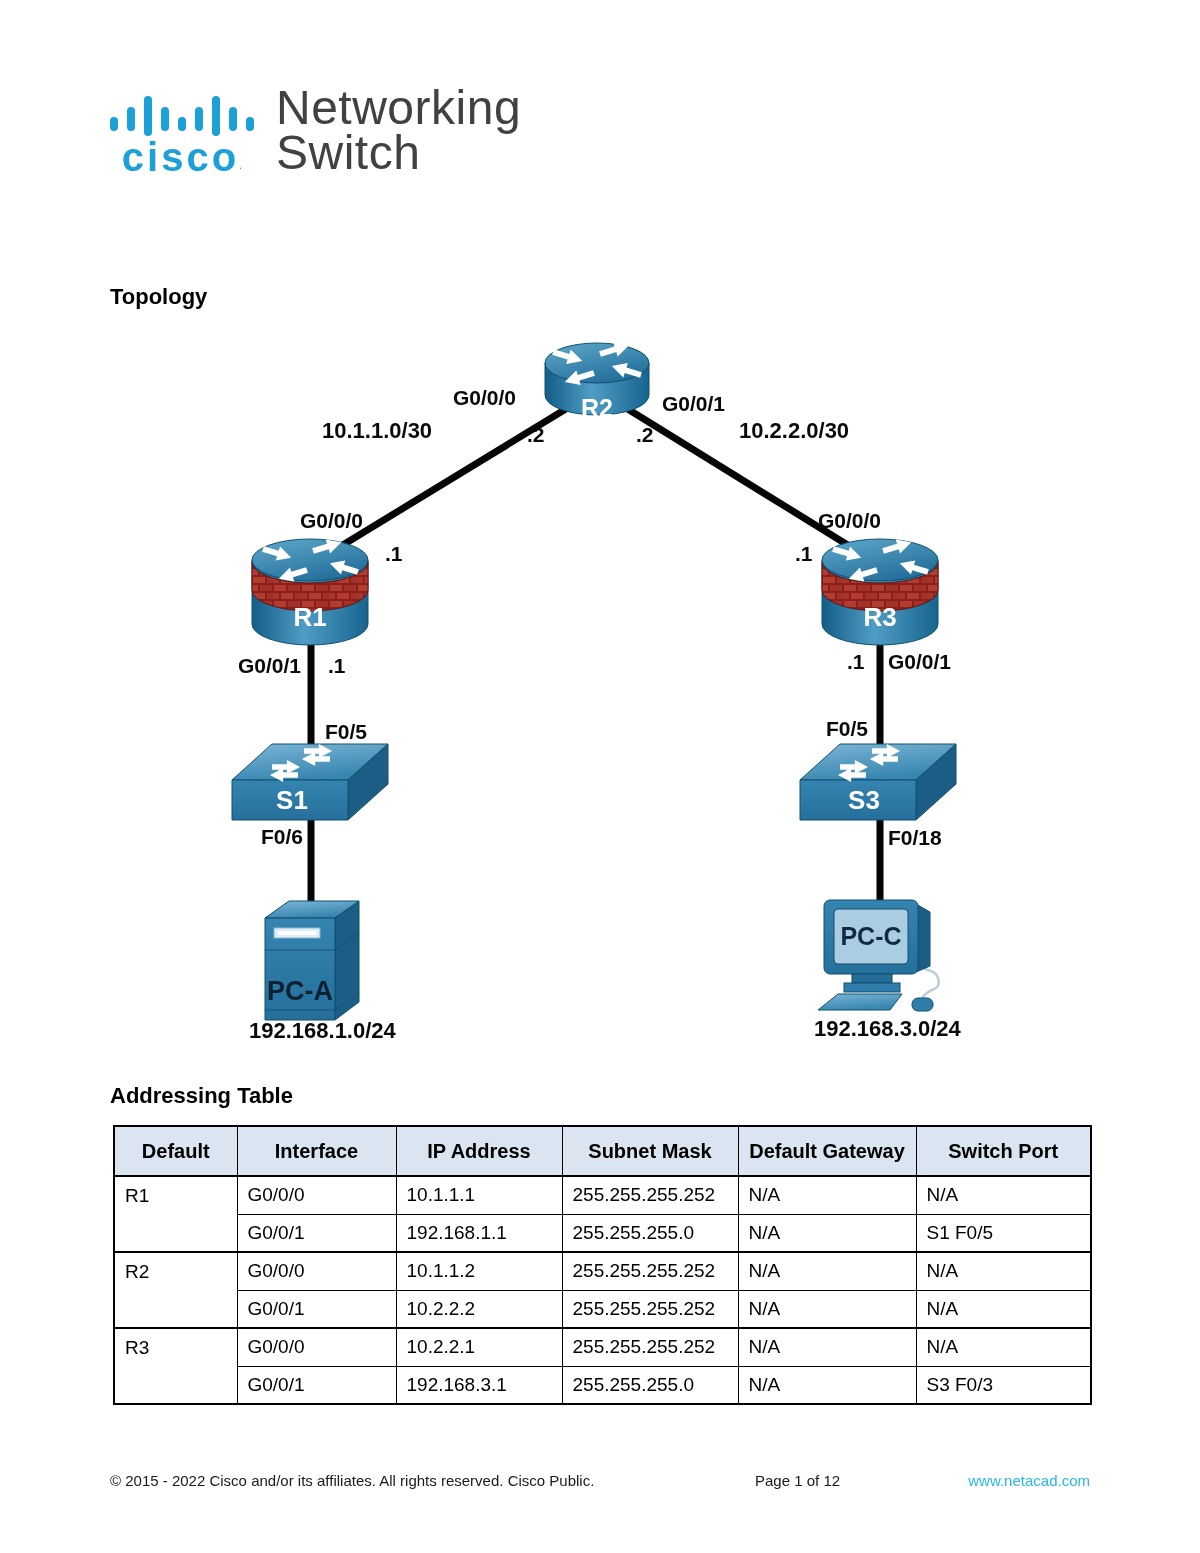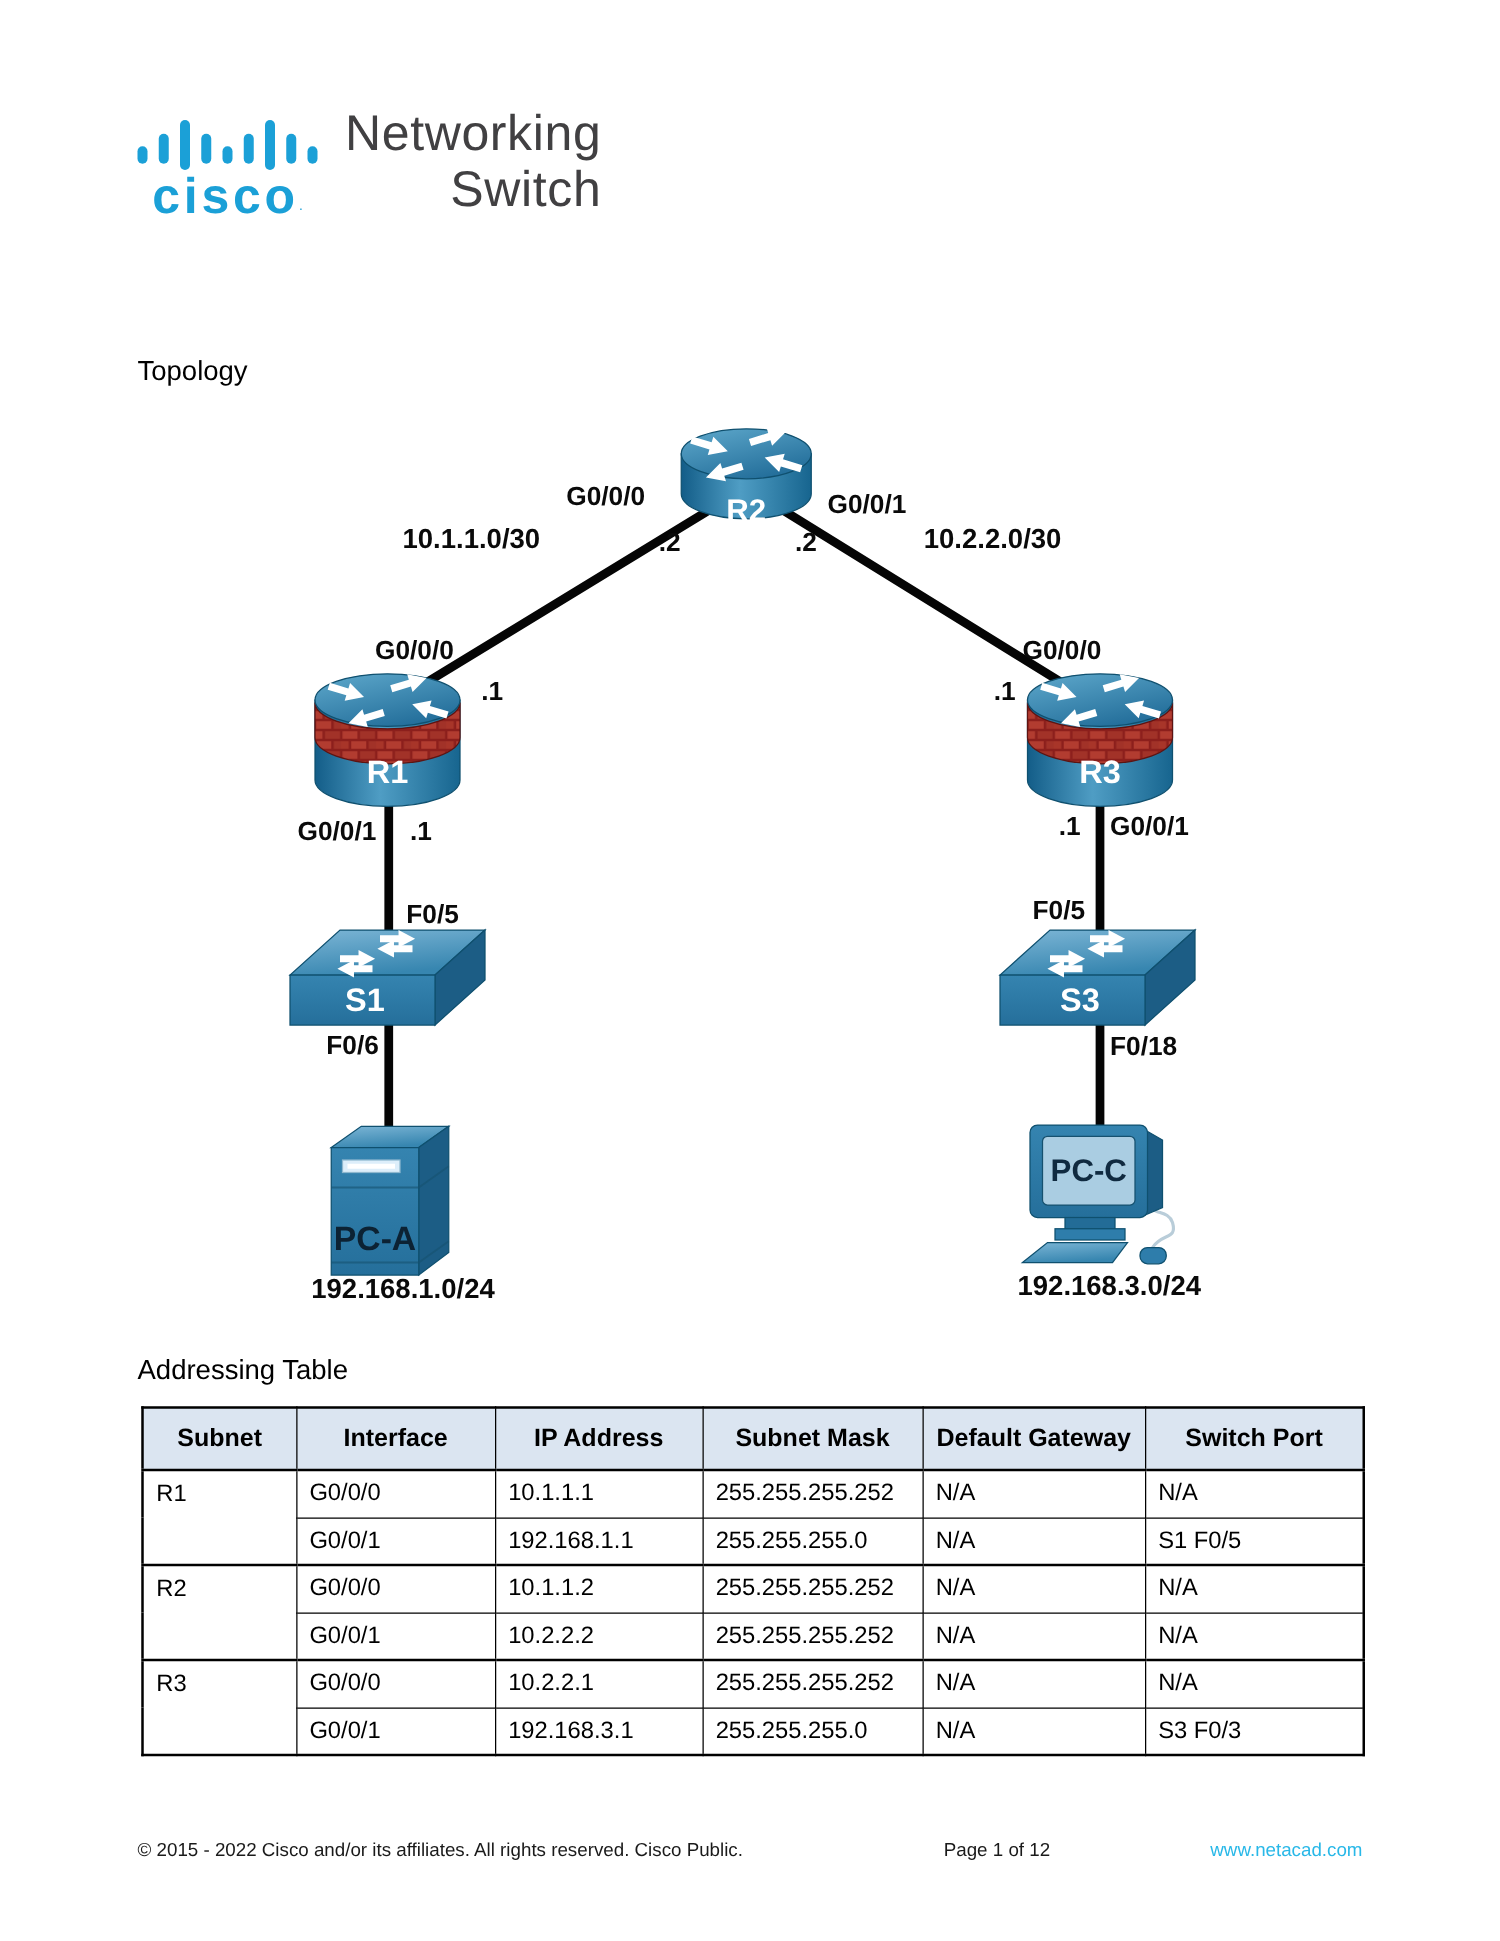--- a/index.html
+++ b/index.html
@@ -13,25 +13,25 @@
   .logo { position:absolute; left:110px; top:85px; display:flex; gap:22px; }
   .logo-mark { display:flex; flex-direction:column; align-items:center; }
   .bars { display:flex; align-items:flex-end; gap:9px; height:46px; }
   .bar { width:8px; background:#1ba0d7; border-radius:4px; }
   .bar.s { height:14px; }
   .bar.m { height:24px; }
   .bar.t { height:40px; transform:translateY(5px); }
   .brand-row { display:flex; align-items:flex-start; margin-top:6px;text-align:center; }
   .brand { font-size:40px; font-weight:bold; letter-spacing:3px; color:#1ba0d7; line-height:1; }
   .tm { font-size:11px; color:#1ba0d7; margin-top:22px; }
-  .logo-text { font-size:40px; color:#414042; line-height:45px; letter-spacing:0.5px;text-align:right; }
+  .logo-text { font-size:48px; color:#414042; line-height:45px; letter-spacing:0.5px; }
 
   
   .title { position:absolute; left:110px; top:220px; font-size:29px; font-weight:bold; white-space:nowrap; }
-  .h2 { position:absolute; font-size:22px; font-weight:normal; white-space:nowrap; }
+  .h2 { position:absolute; font-size:22px; font-weight:bold; white-space:nowrap; }
   .h2.topology { left:110px; top:284px; }
   .h2.addressing { left:110px; top:1083px; }
 
   
   .diagram { position:absolute; left:0; top:330px; width:1200px; height:740px; }
   .diagram svg { position:absolute; left:0; top:0; }
   .dlabel { position:absolute; font-weight:bold; font-size:21px; color:#0a0a0a; white-space:nowrap; }
   .dlabel.big { font-size:22px; }
 
   
@@ -236,21 +236,21 @@
     <colgroup>
       <col style="width:123px">
         <col style="width:159px">
         <col style="width:166px">
       <col style="width:176px">
         <col style="width:178px">
         <col style="width:175px">
     </colgroup>
     <thead>
       <tr>
-        <th>Subnet</th>
+        <th>Default</th>
         <th>Interface</th>
         <th>IP Address</th>
         <th>Subnet Mask</th>
         <th>Default Gateway</th>
         <th>Switch Port</th>
       </tr>
     </thead>
     <tbody>
       <tr>
         <td class="dev" rowspan="2">R1</td>

